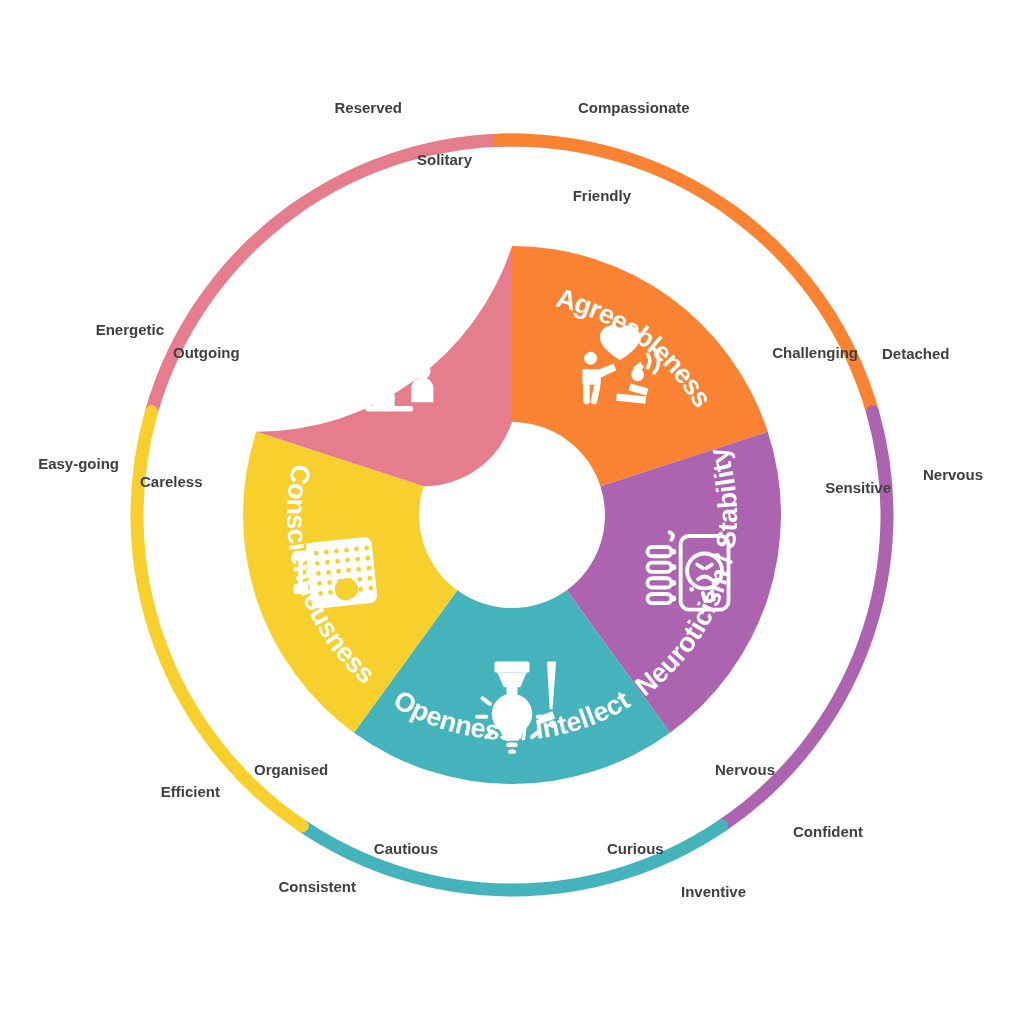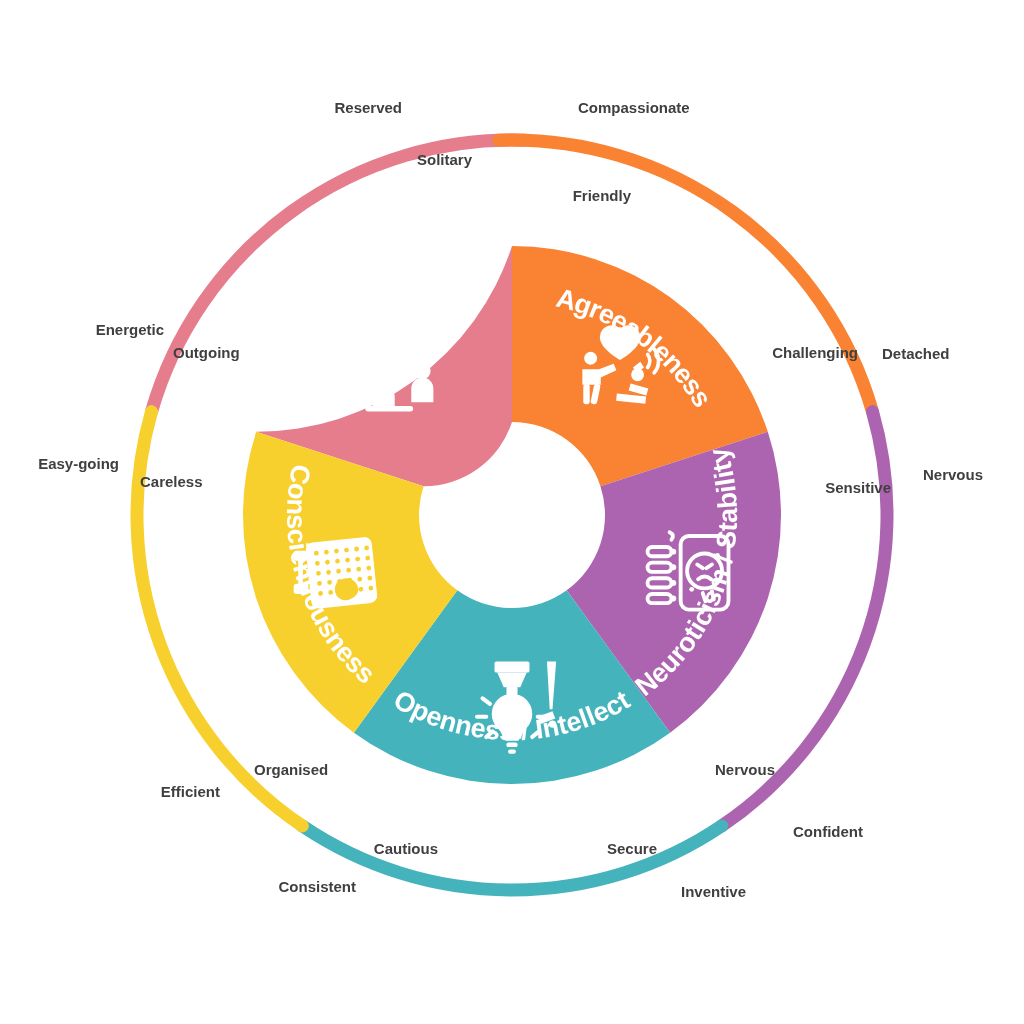--- a/index.html
+++ b/index.html
@@ -204,21 +204,21 @@
       <div class="pole-label r" style="left: 164px; top: 329px;">Energetic</div>
       <div class="pole-label l" style="left: 173px; top: 352px;">Outgoing</div>
       <div class="pole-label l" style="left: 578px; top: 107px;">Compassionate</div>
       <div class="pole-label r" style="left: 631px; top: 159px; margin-top: 36px;">Friendly</div>
       <div class="pole-label l" style="left: 882px; top: 329px; margin-top: 24px;">Detached</div>
       <div class="pole-label r" style="left: 858px; top: 352px; text-align: center;">Challenging</div>
       <div class="pole-label l" style="left: 923px; top: 474px;">Nervous</div>
       <div class="pole-label r" style="left: 891px; top: 487px;">Sensitive</div>
       <div class="pole-label l" style="left: 793px; top: 811px; margin-top: 20px;">Confident</div>
       <div class="pole-label r" style="left: 775px; top: 769px;">Nervous</div>
-      <div class="pole-label l" style="left: 607px; top: 848px;">Secure</div>
+      <div class="pole-label l" style="left: 607px; top: 848px;">Curious</div>
       <div class="pole-label l" style="left: 681px; top: 891px;">Inventive</div>
       <div class="pole-label r" style="left: 438px; top: 848px;">Cautious</div>
       <div class="pole-label r" style="left: 356px; top: 886px;">Consistent</div>
       <div class="pole-label r" style="left: 119px; top: 463px;">Easy-going</div>
       <div class="pole-label l" style="left: 140px; top: 481px;">Careless</div>
       <div class="pole-label r" style="left: 220px; top: 791px;">Efficient</div>
       <div class="pole-label l" style="left: 254px; top: 769px;">Organised</div>
     </div>
 </div>
 

